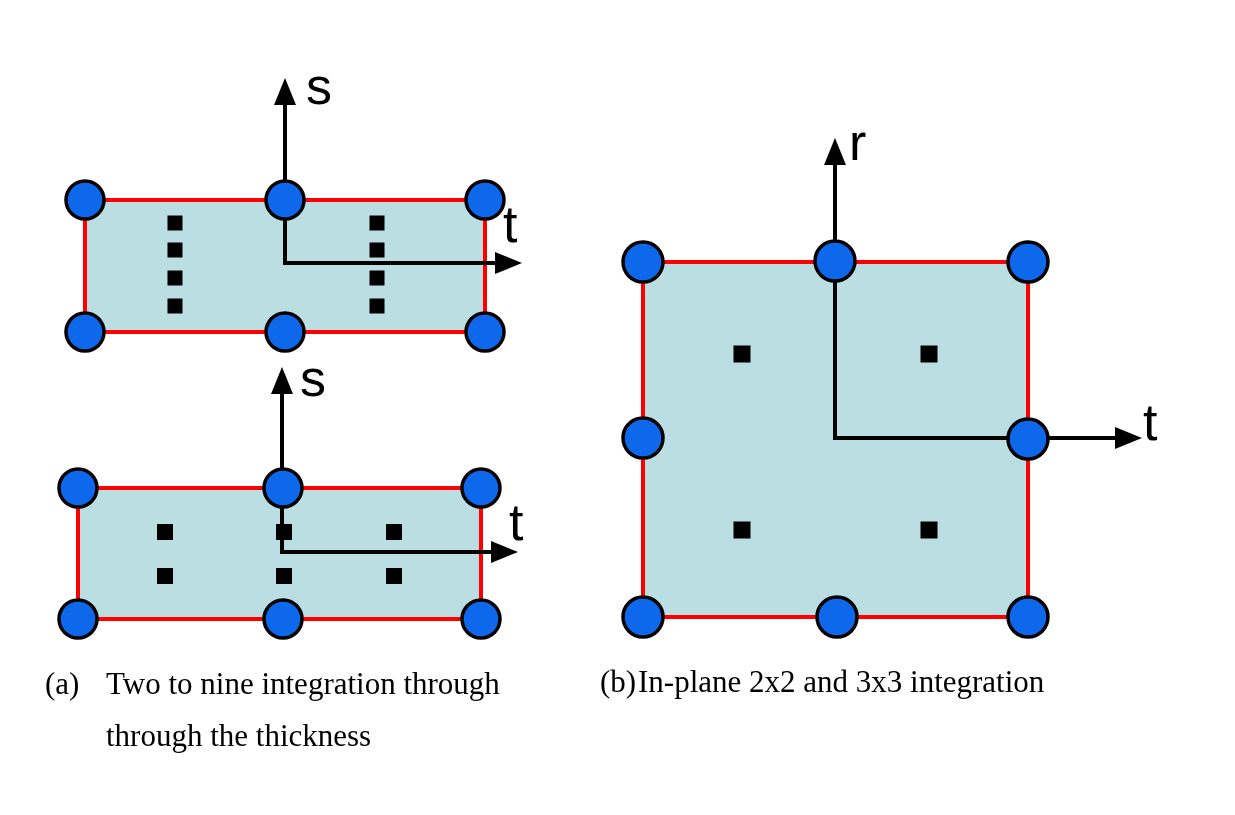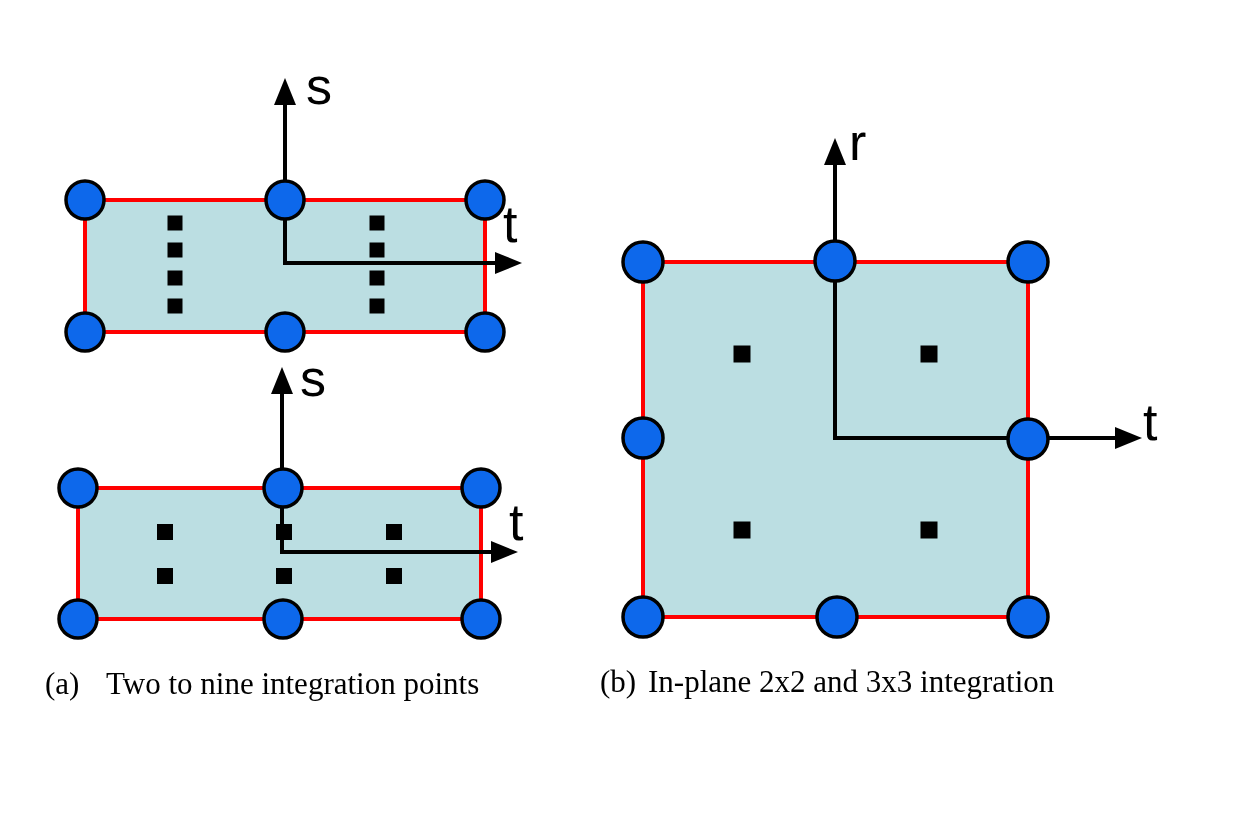--- a/index.html
+++ b/index.html
@@ -42,21 +42,21 @@
     white-space: nowrap;
   }
   .caption .cap-label {
     position: absolute;
     left: 0;
     top: 0;
   }
   #cap-a { left: 45px; top: 658px; }
   #cap-a .cap-lines { margin-left: 61px; }
   #cap-b { left: 600px; top: 656px; }
-  #cap-b .cap-lines { margin-left: 48px; }
+  #cap-b .cap-lines { margin-left: 38px; }
 </style>
 </head>
 <body>
 
 <div class="stage">
 
   <svg id="diagram" width="1235" height="815" viewBox="0 0 1235 815" xmlns="http://www.w3.org/2000/svg">
       <rect x="85" y="200" width="400" height="132" fill="#BBDEE2" stroke="#FF0000" stroke-width="4"></rect>
       <line x1="285" y1="263" x2="285" y2="96" stroke="#000000" stroke-width="4" stroke-linecap="square"></line>
       <polygon points="285,78 274,105 296,105" fill="#000000"></polygon>
@@ -115,21 +115,22 @@
   <div class="axis-label" id="lbl-a-top-s">s</div>
   <div class="axis-label" id="lbl-a-top-t">t</div>
   <div class="axis-label" id="lbl-a-bot-s">s</div>
   <div class="axis-label" id="lbl-a-bot-t">t</div>
   <div class="axis-label" id="lbl-b-r">r</div>
   <div class="axis-label" id="lbl-b-t">t</div>
 
   <div class="caption" id="cap-a">
     <span class="cap-label">(a)</span>
     <div class="cap-lines">
-      <div>Two to nine integration points</div>
+      <div>Two to nine integration through</div>
+      <div>through the thickness</div>
     </div>
   </div>
 
   <div class="caption" id="cap-b">
     <span class="cap-label">(b)</span>
     <div class="cap-lines">
       <div>In-plane 2x2 and 3x3 integration</div>
     </div>
   </div>
 

